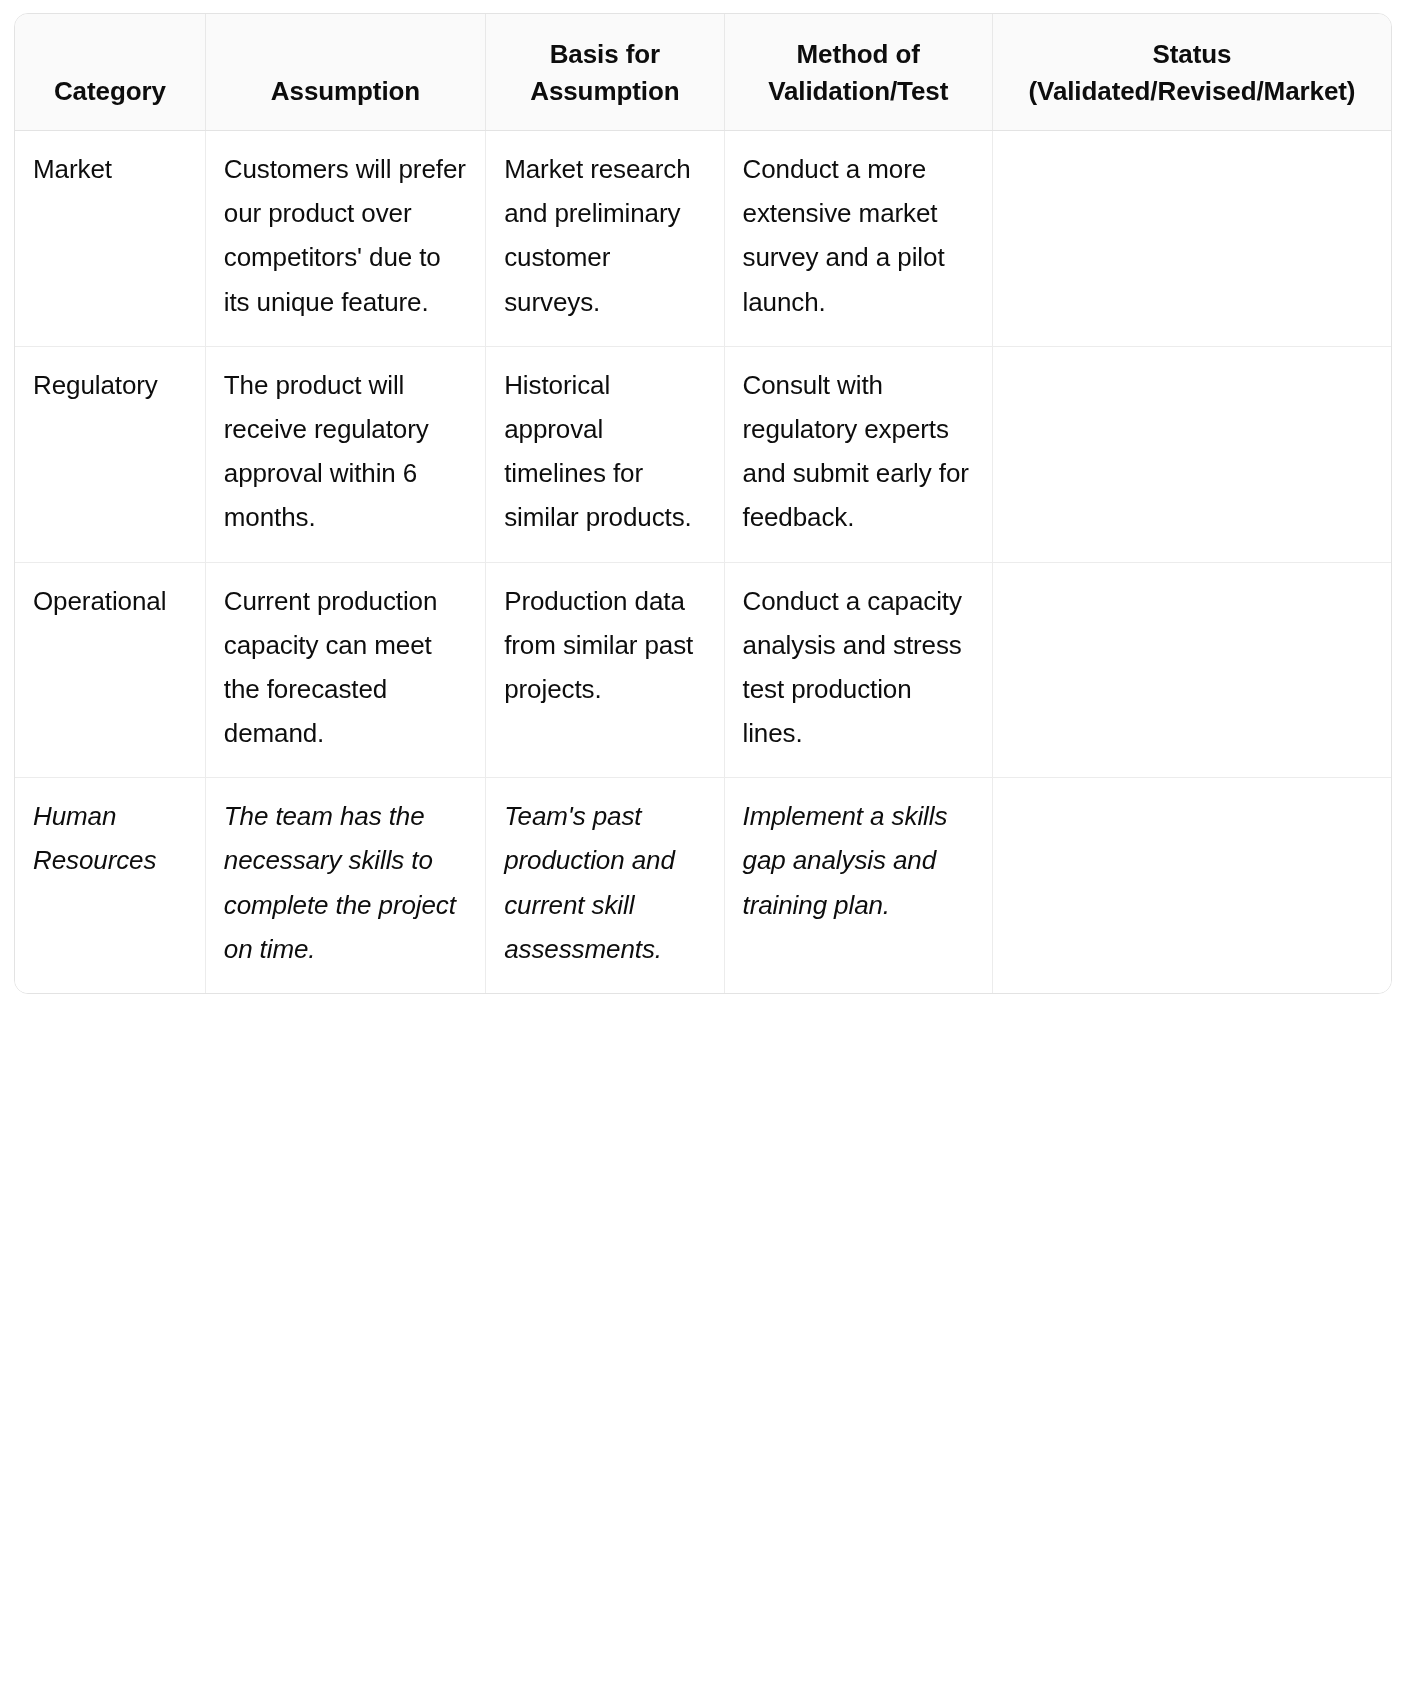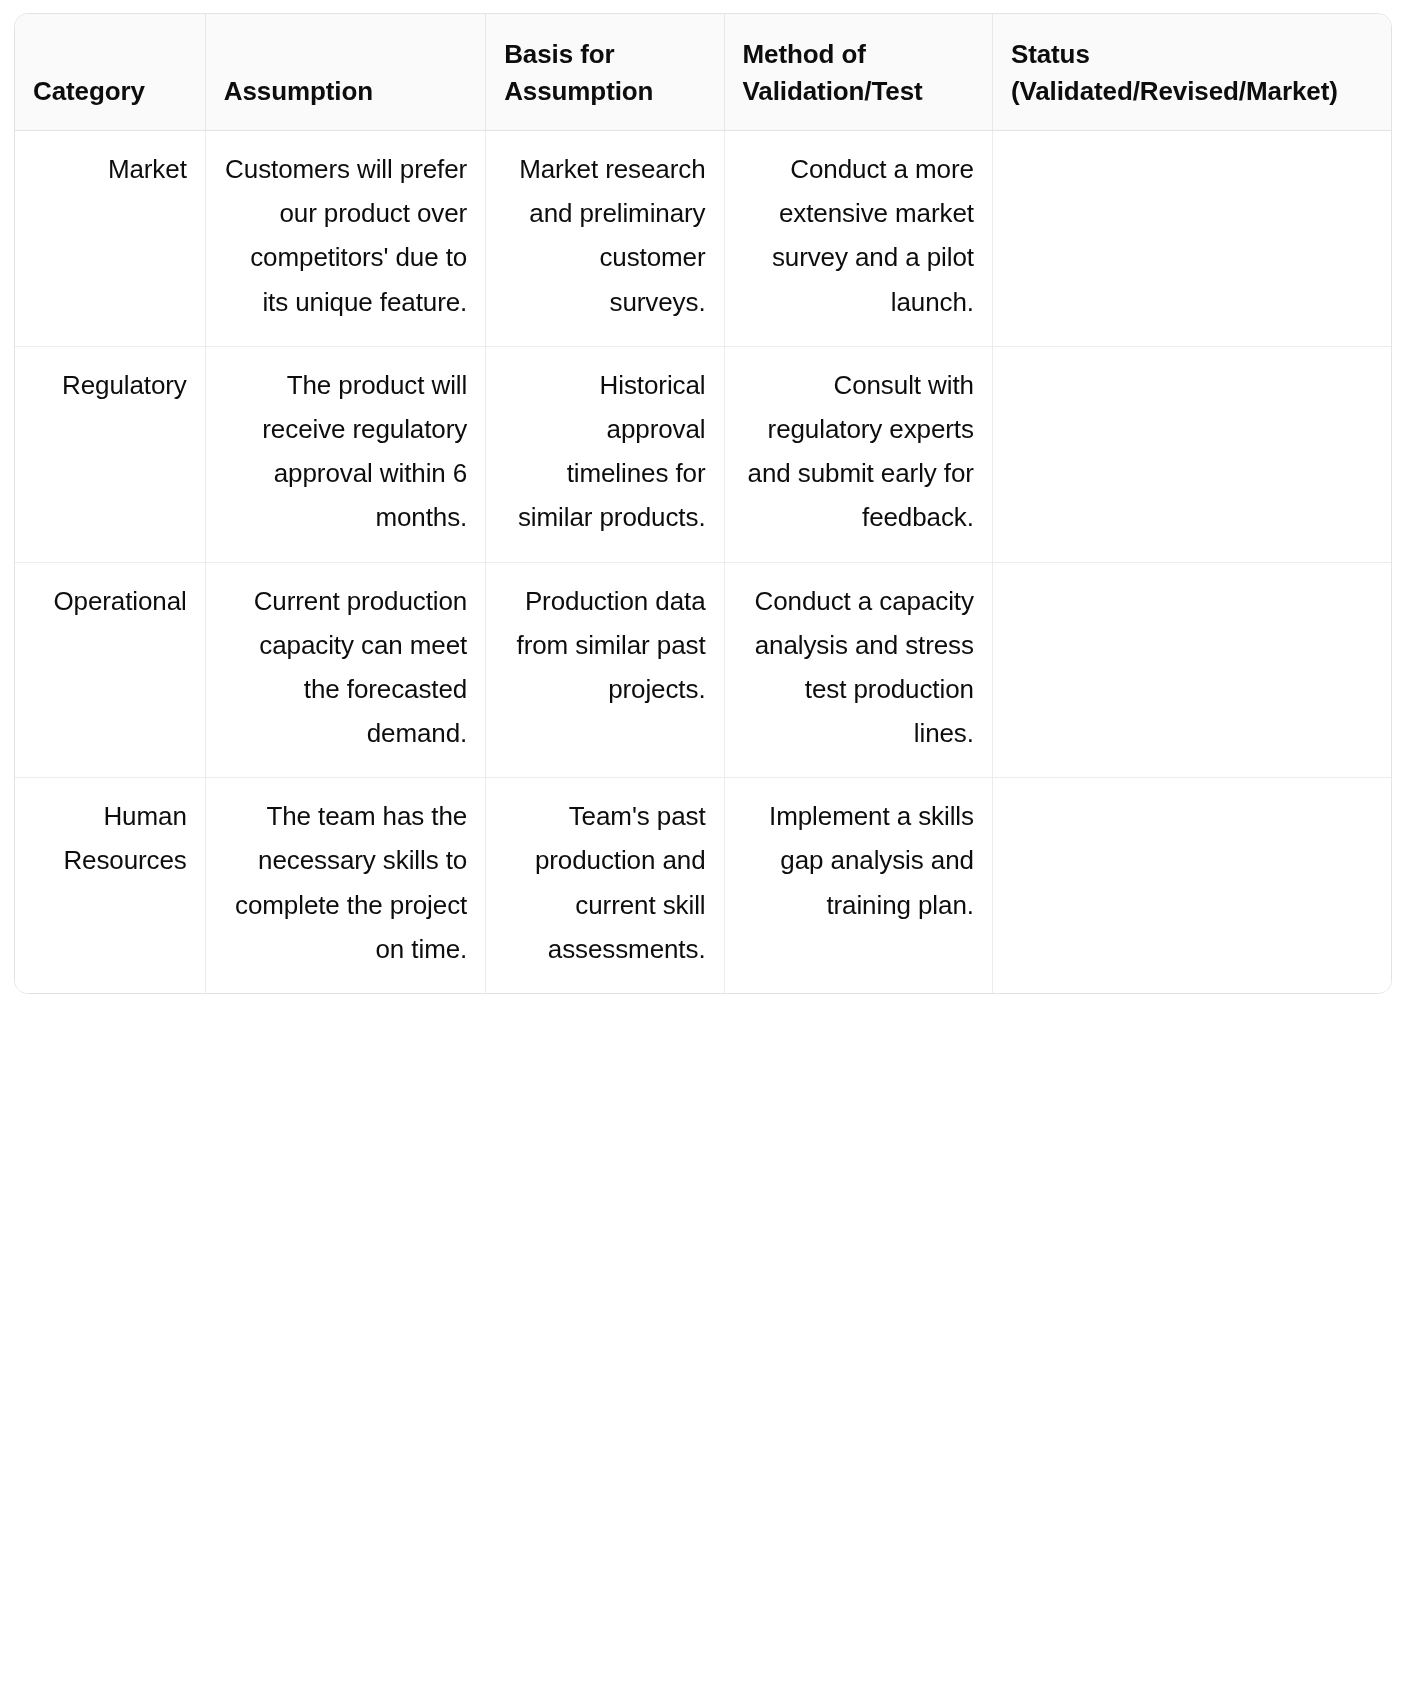--- a/index.html
+++ b/index.html
@@ -41,46 +41,46 @@
 
   table.assumptions col.c1 { width: 190px; }
   table.assumptions col.c2 { width: 280px; }
   table.assumptions col.c3 { width: 238px; }
   table.assumptions col.c4 { width: 268px; }
   table.assumptions col.c5 { width: 398px; }
 
   thead th {
     background: #fafafa;
     font-weight: bold;
-    text-align: left;
+    text-align: center;
     vertical-align: bottom;
     padding: 16px 18px 20px 18px;
     height: 80px;
     line-height: 1.42;
     border-right: 1px solid #e8e8e8;
     border-bottom: 1px solid #e3e3e3;
     color: #0d0d0d;
     letter-spacing: -0.1px;
   }
   thead th:last-child { border-right: none; }
 
   tbody td {
     background: #ffffff;
     vertical-align: top;
-    text-align: right;
+    text-align: left;
     padding: 16px 18px 22px 18px;
     line-height: 1.70;
     border-right: 1px solid #ececec;
     border-bottom: 1px solid #ececec;
     color: #0d0d0d;
     font-weight: normal;
     letter-spacing: -0.1px;
   }
   tbody td:last-child { border-right: none; }
-  tbody tr:last-child td { border-bottom: none; }
+  tbody tr:last-child td { border-bottom: none; font-style: italic; }
 </style>
 </head>
 <body>
 
 <div class="page">
   <div class="table-wrap">
     <table class="assumptions">
       <colgroup>
         <col class="c1">
           <col class="c2">

